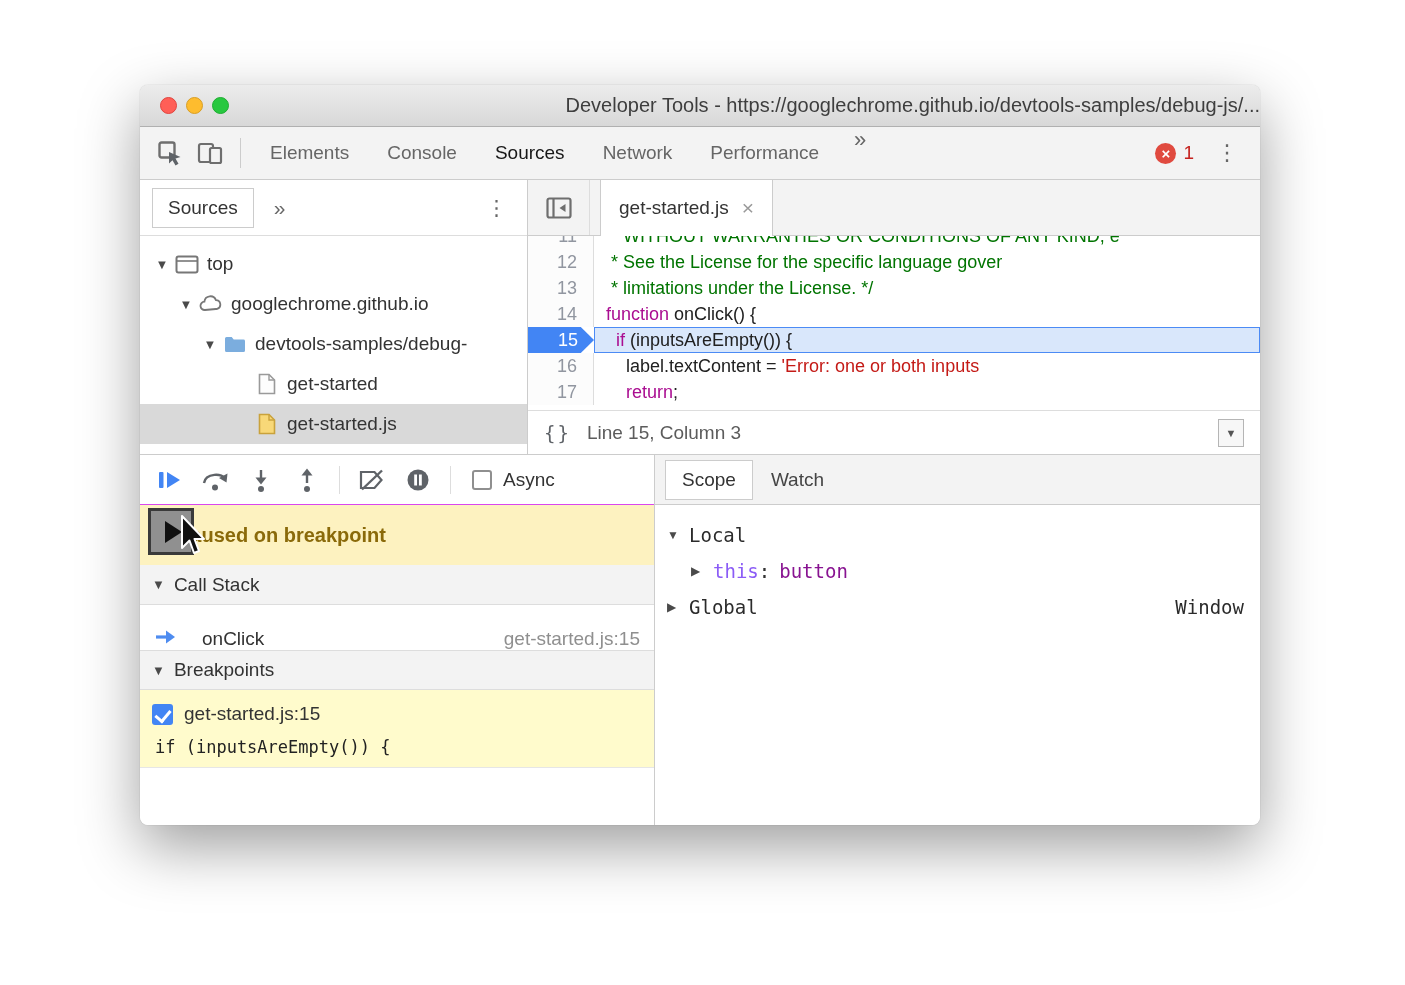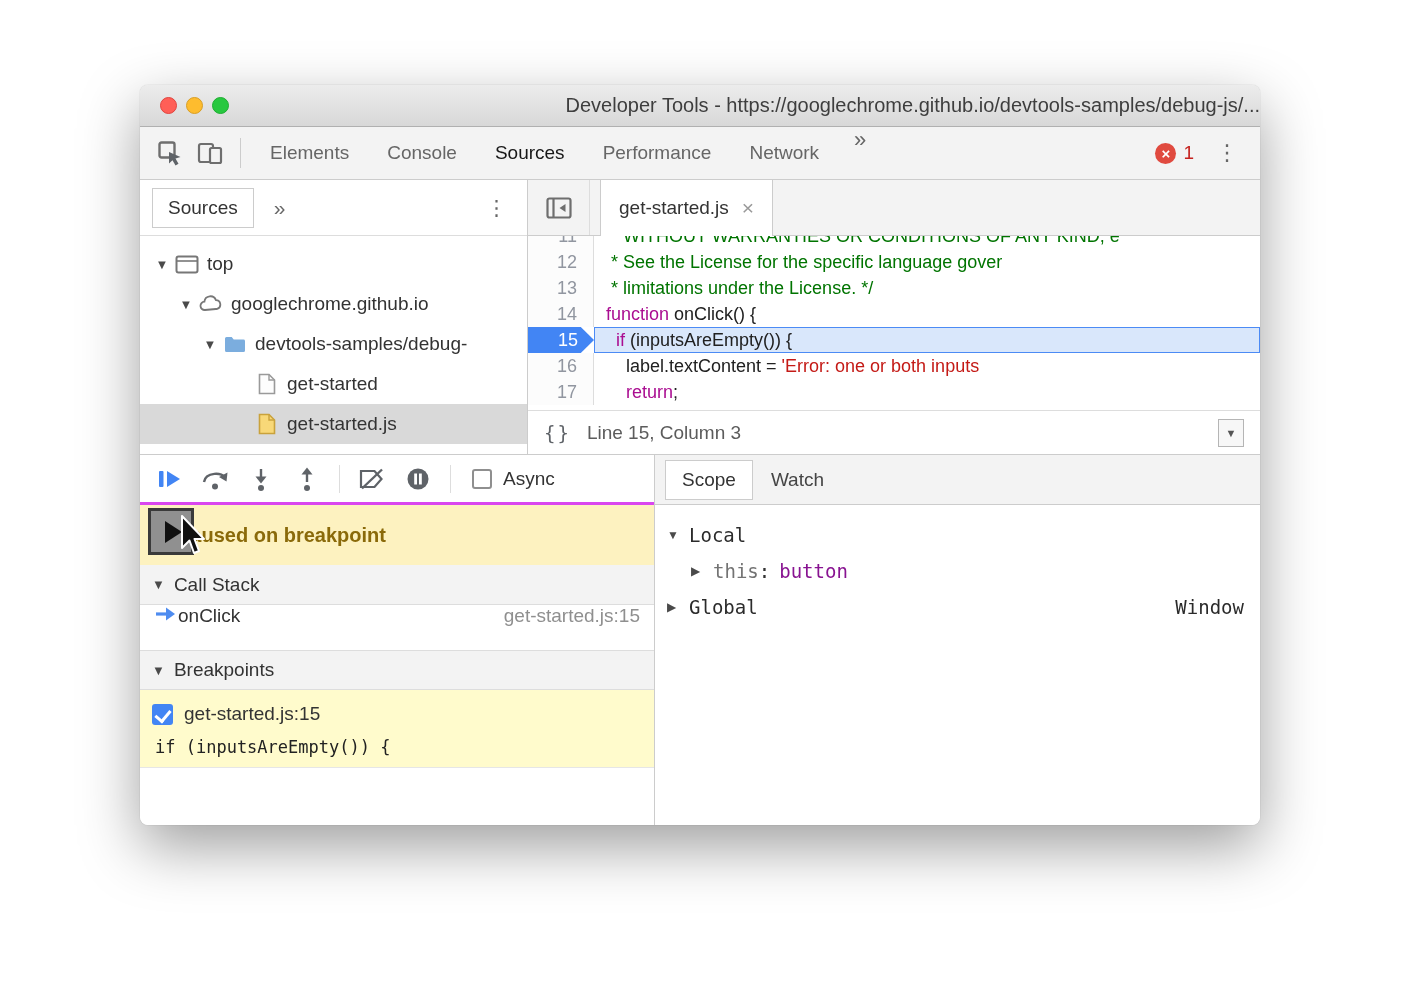--- a/index.html
+++ b/index.html
@@ -62,33 +62,33 @@
   .code-line.exec .lc{background:#d9e7fb;box-shadow:inset 0 0 0 1px #4c8bf5}
   .tk-com{color:#007400}.tk-key{color:#aa0d91}.tk-str{color:#c41a16}.tk-pl{color:#212121}
   .status-bar{height:44px;border-top:1px solid #ddd;display:flex;align-items:center;padding:0 16px;gap:16px;background:#fff;flex:none}
   .pp-icon{font-family:"DejaVu Sans Mono",monospace;font-size:19px;color:#5f6368;letter-spacing:2px}
   .status-text{font-size:19px;color:#5c5c5c}
   .scroll-btn{margin-left:auto;width:26px;height:28px;border:1px solid #b5b5b5;background:#f7f7f7;
     display:flex;align-items:center;justify-content:center;font-size:11px;color:#555}
   
   .bottom{height:370px;display:flex;background:#fff}
   .debugger-pane{width:515px;border-right:1px solid #ccc;display:flex;flex-direction:column;position:relative;overflow:hidden}
-  .debug-toolbar{height:50px;border-bottom:3px solid #d946ef;display:flex;align-items:center;padding:0 6px;flex:none}
+  .debug-toolbar{height:50px;border-bottom:1px solid #d946ef;display:flex;align-items:center;padding:0 6px;flex:none}
   .dbg-btn{width:46px;height:44px;display:flex;align-items:center;justify-content:center}
   .dbg-sep{width:1px;height:28px;background:#ddd;margin:0 9px}
   .async-wrap{display:flex;align-items:center;gap:11px;margin-left:12px}
   .async-box{width:20px;height:20px;border:2px solid #8f8f8f;border-radius:3px;background:#fff}
   .async-label{font-size:19px;color:#333}
   .paused-bar{height:60px;background:#fdf2c0;display:flex;align-items:center;padding-left:37px;flex:none}
   .paused-text{font-size:20px;font-weight:bold;color:#8a6a0a}
   .section-header{height:40px;background:#f3f3f3;border-bottom:1px solid #ddd;display:flex;align-items:center;gap:9px;
     padding:0 12px;font-size:19px;color:#333;flex:none}
   .tri{font-size:13px;color:#4a4a4a;font-family:"Liberation Sans",sans-serif}
   .bp-header{border-top:1px solid #ddd}
-  .frame-row{height:45px;display:flex;align-items:flex-start;gap:0;padding:0 14px;flex:none}
+  .frame-row{height:45px;display:flex;align-items:flex-end;gap:24px;padding:0 14px;flex:none}
   .frame-name{font-size:19px;color:#333}
   .frame-loc{margin-left:auto;font-size:19px;color:#8f8f8f}
   .bp-entry{padding:9px 12px 10px;border-bottom:1px solid #e6e6e6;flex:none;background:#fff}
   .bp-entry.active{background:#fffbcc}
   .bp-row{display:flex;align-items:center;gap:11px;height:30px}
   .checkbox{width:21px;height:21px;border-radius:3px;background:#4285f4;position:relative;flex:none}
   .checkbox::after{content:"";position:absolute;left:6px;top:3px;width:7px;height:12px;border:solid #fff;
     border-width:0 3px 3px 0;transform:rotate(40deg)}
   .bp-label{font-size:19px;color:#333}
   .bp-code{font-family:"DejaVu Sans Mono",monospace;font-size:17px;color:#222;margin-top:8px;padding-left:3px;white-space:pre}
@@ -101,21 +101,21 @@
   .cursor-icon{position:absolute;left:40px;top:60px;z-index:6}
   
   .scope-pane{flex:1;display:flex;flex-direction:column;min-width:0}
   .scope-tabbar{height:50px;background:#f3f3f3;border-bottom:1px solid #ccc;display:flex;align-items:center;padding:0 10px;gap:2px;flex:none}
   .scope-tab{border:1px solid #ccc;background:#fff;padding:8px 16px;font-size:19px;color:#333}
   .watch-tab{font-size:19px;color:#454545;padding:8px 16px}
   .scope-content{font-family:"DejaVu Sans Mono",monospace;font-size:19px;padding-top:12px}
   .scope-row{display:flex;align-items:center;height:36px;padding:0 12px}
   .scope-row .tri{width:22px;flex:none;font-size:12px}
   .scope-indent{padding-left:36px}
-  .scope-key{color:#737373}
+  .scope-key{color:#8b5cf6}
   .scope-sep{color:#333;margin-right:9px}
   .scope-val{color:#881391}
   .scope-label{color:#2b2b2b}
   .right-val{margin-left:auto;color:#2b2b2b;padding-right:4px}
 </style>
 </head>
 <body>
 
 <div class="window">
 
@@ -139,22 +139,22 @@
       <svg width="28" height="26" viewBox="0 0 28 26">
           <rect x="3" y="4" width="14" height="18" rx="2" fill="none" stroke="#6e6e6e" stroke-width="2.2"></rect>
           <rect x="14" y="8" width="11" height="15" rx="1.5" fill="#f3f3f3" stroke="#6e6e6e" stroke-width="2.2"></rect>
         </svg>
     </div>
     <div class="tb-sep"></div>
     <div class="tabs">
       <div class="tab">Elements</div>
       <div class="tab">Console</div>
       <div class="tab active">Sources</div>
+      <div class="tab">Network</div>
       <div class="tab">Performance</div>
-      <div class="tab">Network</div>
       <div class="tab-more">»</div>
     </div>
     <div class="tb-spacer"></div>
     <div class="error-badge">
       <span class="err-circle">
           <span>×</span>
         </span>
       <span class="err-count">1</span>
     </div>
     <div class="menu-dots">⋮</div>

